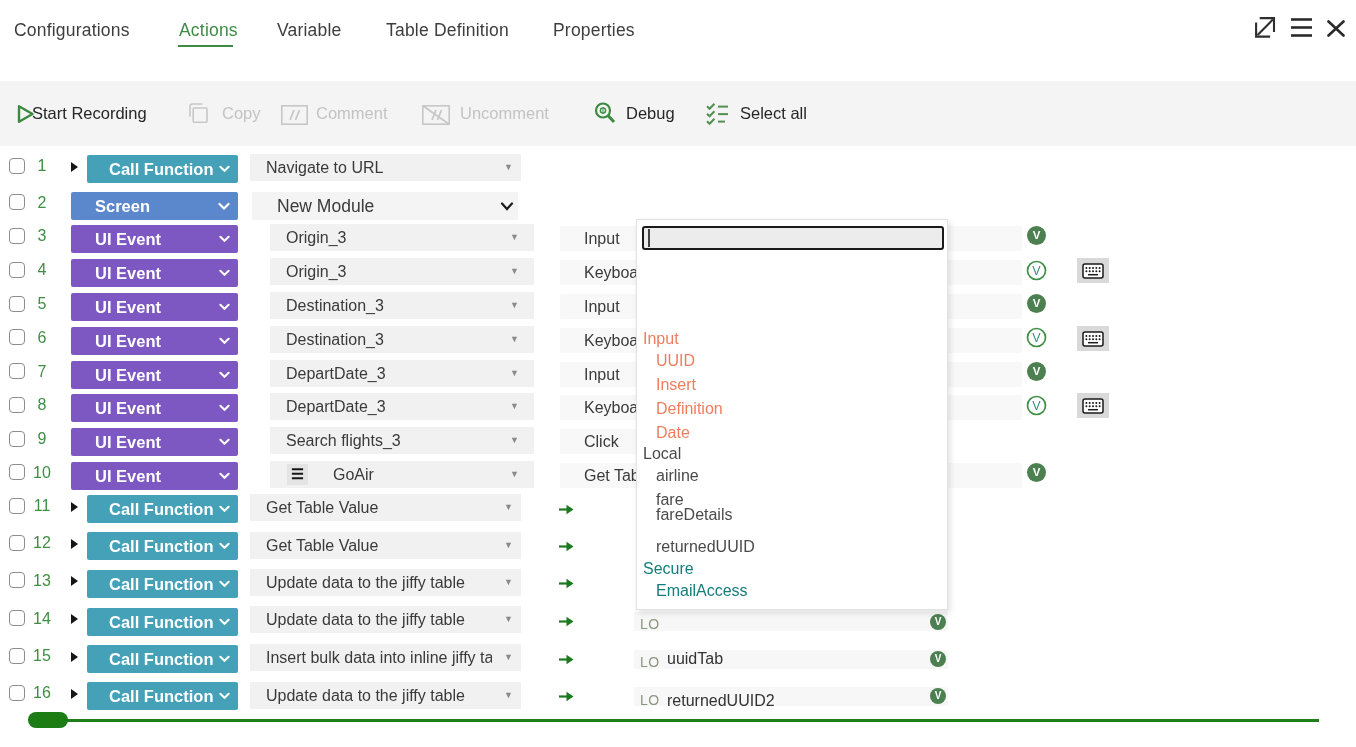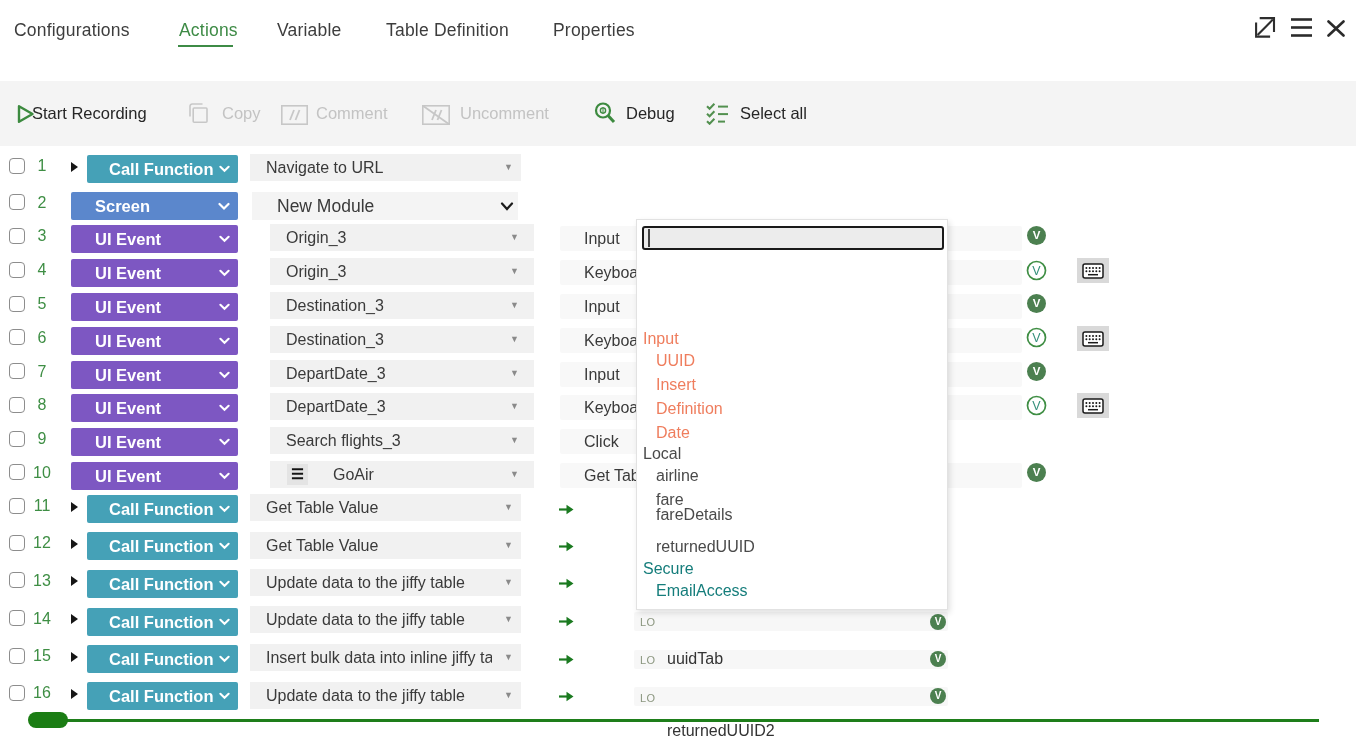--- a/index.html
+++ b/index.html
@@ -24,21 +24,21 @@
 .txt { display:inline-block; max-width:226px; overflow:hidden; vertical-align:top; }
 .cu { right:15px; }
 .cc { right:8px; }
 .dd2 { position:absolute; left:252px; width:266px; height:28px; background:#f4f4f4; font-size:17.5px; color:#3a3a3a; line-height:28px; padding-left:25px; }
 .hmb { position:absolute; left:17px; top:3px; width:21px; height:21px; background:#e4e4e4; color:#141414; font-size:14.5px; font-weight:700; text-align:center; line-height:21px; }
 .d3 { position:absolute; left:560px; height:25px; background:#f8f8f8; border-radius:2px; font-size:16px; color:#3a3a3a; line-height:25px; padding-left:24px; }
 .vf { position:absolute; width:19px; height:19px; border-radius:50%; background:#4c8050; color:#fff; font-size:11.5px; font-weight:700; text-align:center; line-height:19px; }
 .kbx { position:absolute; left:1077px; width:32px; height:25px; background:#d9d9d9; display:flex; align-items:center; justify-content:center; }
 .arr { position:absolute; left:559px; }
 .lobg { position:absolute; left:634px; width:314px; height:19px; background:#f7f7f7; border-radius:2px; }
-.lol { position:absolute; left:640px; font-size:11px; color:#8b967f; letter-spacing:0.5px; }
+.lol { position:absolute; left:640px; font-size:14px; color:#8b967f; letter-spacing:0.5px; }
 .lot { position:absolute; left:667px; font-size:16px; color:#333; }
 #popup { position:absolute; left:636px; top:219px; width:312px; height:391px; background:#fff; border:1px solid #e2e2e2; box-shadow:2px 3px 6px rgba(0,0,0,0.12); z-index:10; }
 #pin { position:absolute; left:5px; top:6px; width:302px; height:24px; border:2px solid #1a1a1a; border-radius:3px; background:#ececec; }
 #pin:before { content:""; position:absolute; left:4px; top:1px; bottom:1px; width:1.5px; background:#444; }
 #psel { position:absolute; left:6px; top:39px; width:300px; height:24px; background:#efefef; font-size:16px; color:#111; line-height:24px; padding-left:8px; }
 #padd { position:absolute; left:7px; top:71px; width:294px; height:25px; border:1.4px solid #4c9257; border-radius:4px; background:#fff; color:#418a4e; font-size:15px; letter-spacing:0.6px; text-align:center; line-height:23px; }
 .pl { position:absolute; font-size:16px; white-space:nowrap; }
 .or { color:#ef7d5d; }
 .dk { color:#4a4a4a; }
 .tl { color:#157d7b; }
@@ -329,21 +329,21 @@
 <div class="btn bcf" style="top:682px">Call Function<svg class="chev" width="11" height="8" viewBox="0 0 12 8">
       <path d="M1.5 1.5 L6 6 L10.5 1.5" fill="none" stroke="#fff" stroke-width="2.2" stroke-linecap="round"></path>
     </svg></div>
 <div class="dd ddc" style="top:682px"><span class="txt">Update data to the jiffy table</span><span class="caret cc">▼</span></div>
 <svg class="arr" style="top:691px" width="15" height="11" viewBox="0 0 15 11">
     <line x1="0" y1="5.5" x2="9" y2="5.5" stroke="#1b7a20" stroke-width="2.2"></line>
     <path d="M7.5 0.8 L14.5 5.5 L7.5 10.2 Z" fill="#1b7a20"></path>
   </svg>
 <div class="lobg" style="top:687px"></div>
 <div class="lol" style="top:692px">LO</div>
-<div class="lot" style="top:722px">returnedUUID2</div>
+<div class="lot" style="top:692px">returnedUUID2</div>
 <div class="vf" style="top:688px;left:930px;width:16px;height:16px;line-height:16px;font-size:10px">V</div>
 <div id="popup">
 <div id="pin"></div>
 <div class="pl or" style="left:6px;top:110px">Input</div>
 <div class="pl or" style="left:19px;top:132px">UUID</div>
 <div class="pl or" style="left:19px;top:156px">Insert</div>
 <div class="pl or" style="left:19px;top:180px">Definition</div>
 <div class="pl or" style="left:19px;top:204px">Date</div>
 <div class="pl dk" style="left:6px;top:225px">Local</div>
 <div class="pl dk" style="left:19px;top:247px">airline</div>

